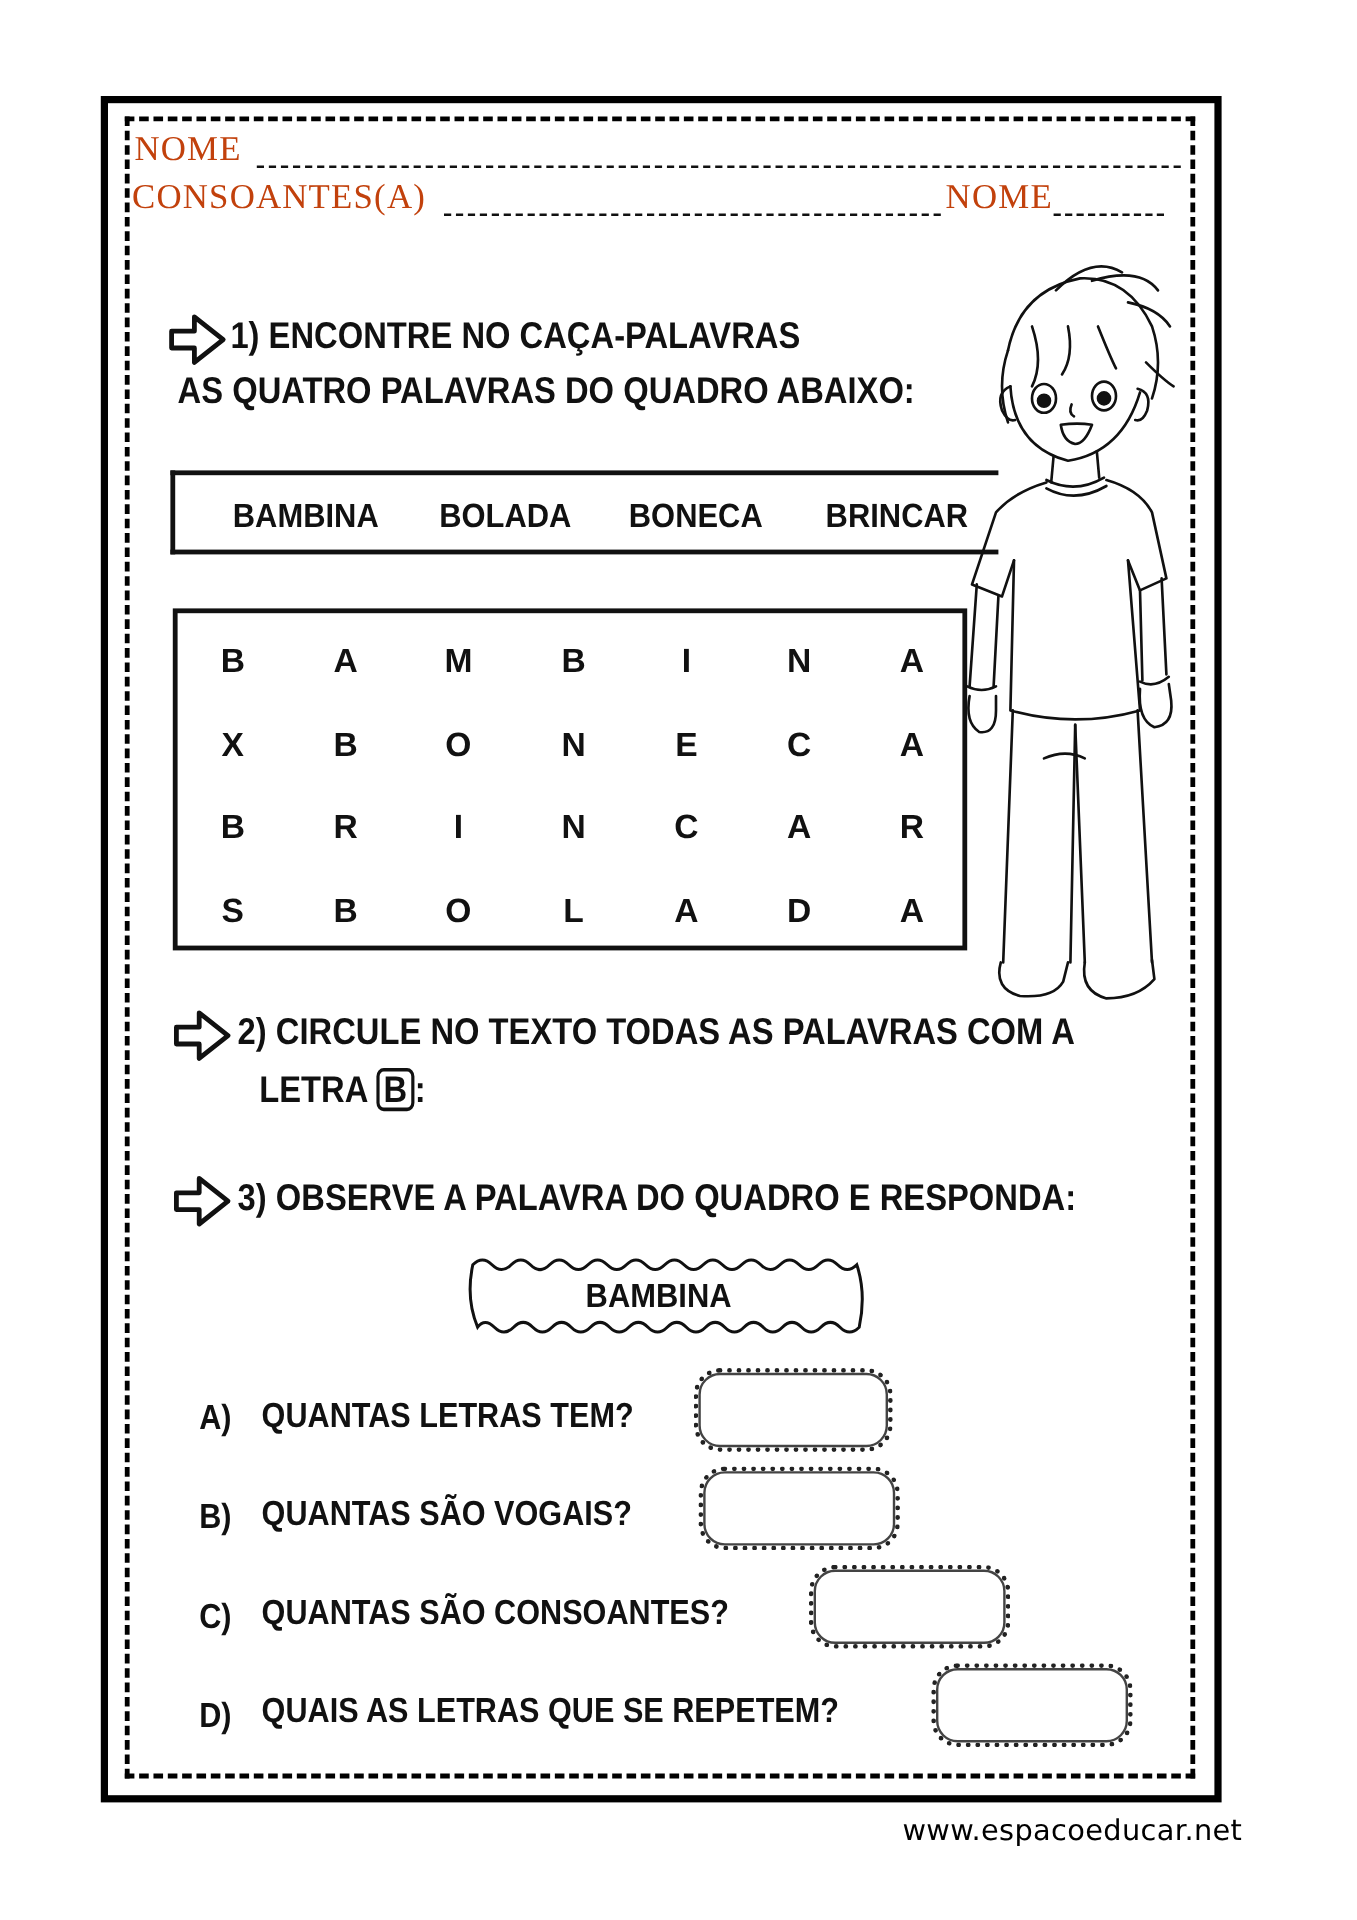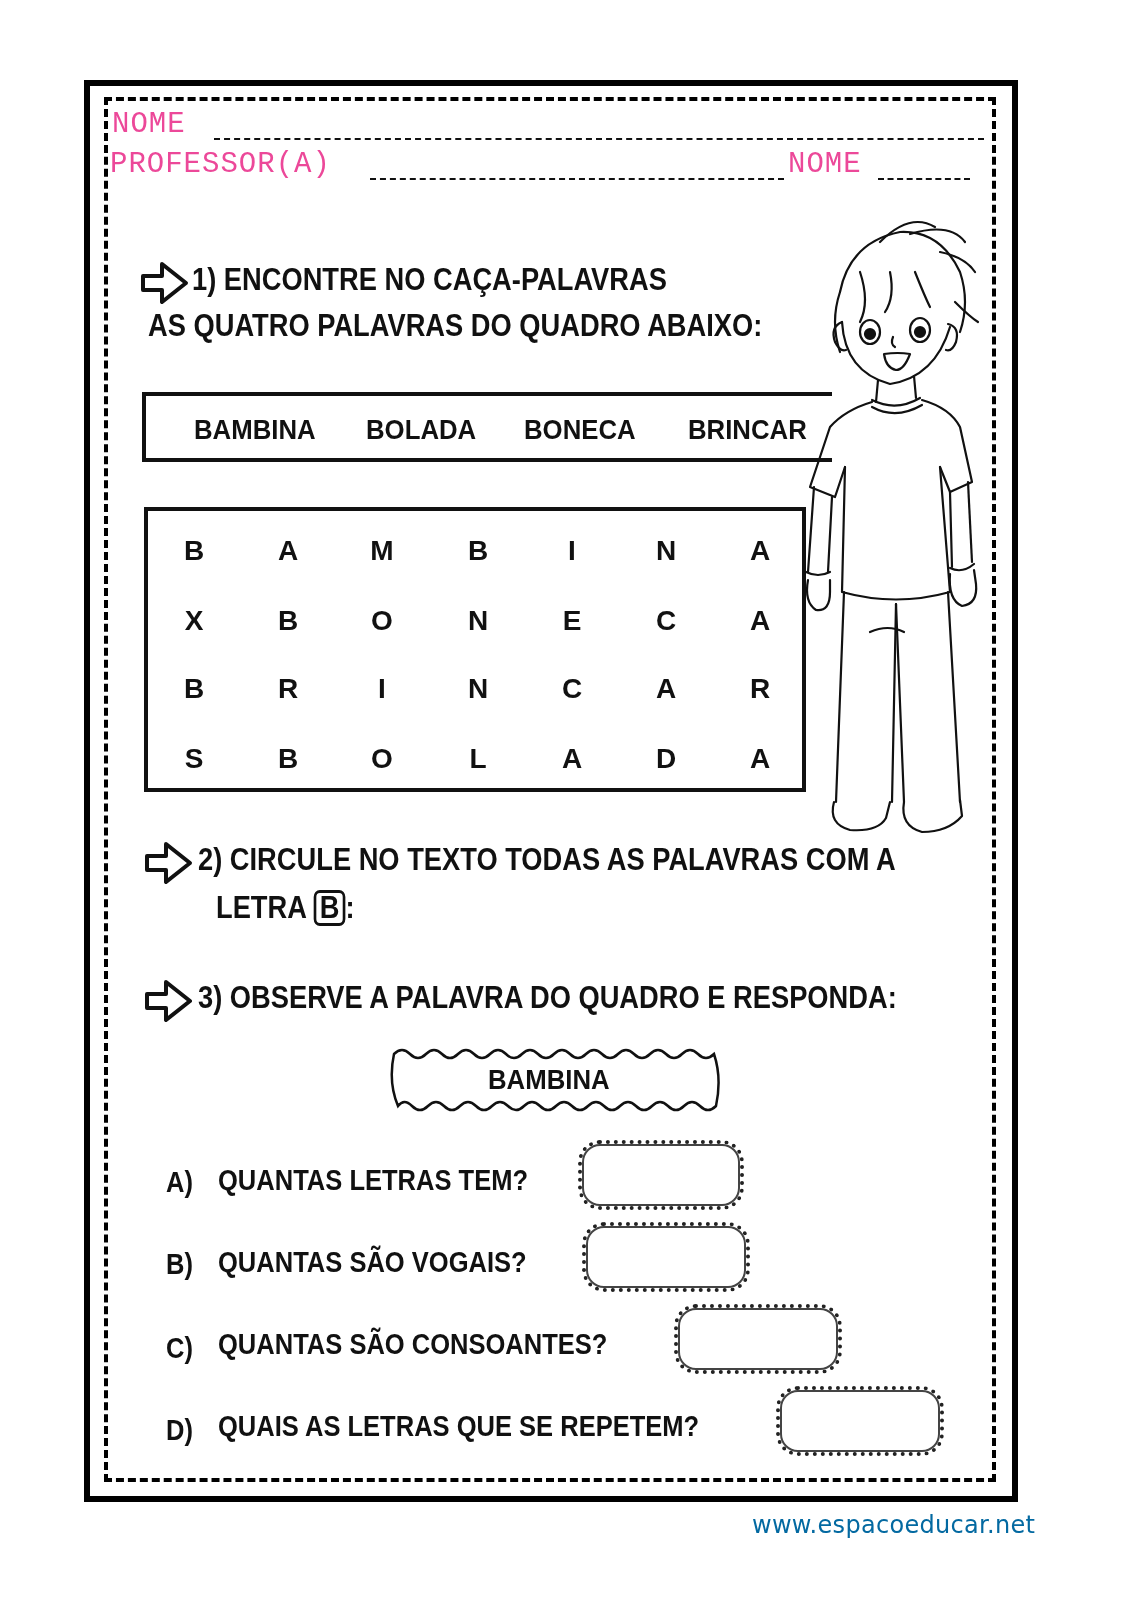--- a/index.html
+++ b/index.html
@@ -9,23 +9,23 @@
     .outer-frame {
       position: absolute; left: 84px; top: 80px; width: 934px; height: 1422px;
       border: 6px solid #000;
     }
     .inner-frame {
       position: absolute; left: 104px; top: 97px; width: 892px; height: 1385px;
       border: 4px dashed #000;
     }
 
     .hand {
-      font-family: Liberation Mono, monospace;
+      font-family: Liberation Serif, serif;
       font-weight: normal; letter-spacing: 1px;
-      font-size: 29px; color: #ec4899;
+      font-size: 29px; color: #c2410c;
       position: absolute; white-space: nowrap;
     }
     .line-fill {
       position: absolute; border-bottom: 2px dashed #111; height: 2px;
     }
 
     .bold {
       font-family: "Liberation Sans", sans-serif;
       font-weight: bold; color: #111;
       position: absolute; white-space: nowrap;
@@ -68,33 +68,33 @@
     .answer-box {
       position: absolute; border: 4px dotted #222; border-radius: 22px;
       outline: 2px solid #444; outline-offset: -6px;
     }
     .q-item { font-size: 29px; }
 
     .boy { position: absolute; left: 800px; top: 212px; width: 180px; height: 628px; }
 
     .footer-url {
       position: absolute; left: 752px; top: 1511px; font-size: 24px;
-      font-family: "DejaVu Sans", sans-serif; color: #0369a1; letter-spacing: 0.3px;
+      font-family: "DejaVu Sans", sans-serif; color: #000000; letter-spacing: 0.3px;
     }
   </style>
 </head>
 <body>
 
 <div class="outer-frame"></div>
 <div class="inner-frame"></div>
 
 <span class="hand" style="left:112px; top:108px;">NOME</span>
 <div class="line-fill" style="left:214px; top:138px; width:770px;"></div>
 
-<span class="hand" style="left:110px; top:148px;">PROFESSOR(A)</span>
+<span class="hand" style="left:110px; top:148px;">CONSOANTES(A)</span>
 <div class="line-fill" style="left:370px; top:178px; width:414px;"></div>
 
 <span class="hand" style="left:788px; top:148px;">NOME</span>
 <div class="line-fill" style="left:878px; top:178px; width:92px;"></div>
 
 <svg class="arrow-icon" style="left:140px; top:258px;" viewBox="0 0 52 50">
   <path d="M3 18 L22 18 L22 6 L46 25 L22 44 L22 32 L3 32 Z" fill="none" stroke="#111" stroke-width="4" stroke-linejoin="round"></path>
 </svg>
 <span class="bold q-title" style="left:192px; top:262px;">1) ENCONTRE NO CAÇA-PALAVRAS</span>
 <span class="bold q-title" style="left:148px; top:308px;">AS QUATRO PALAVRAS DO QUADRO ABAIXO:</span>

